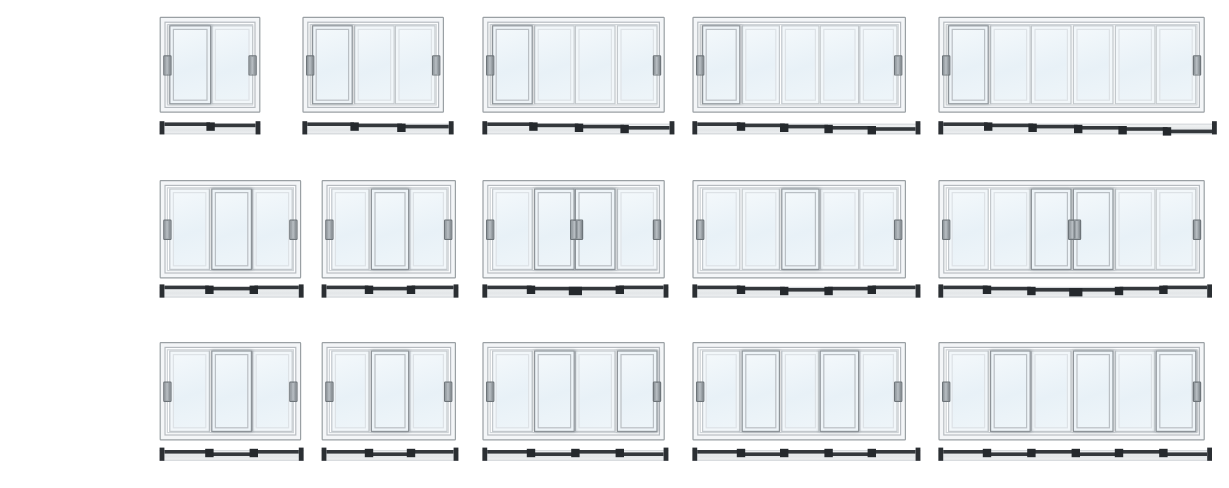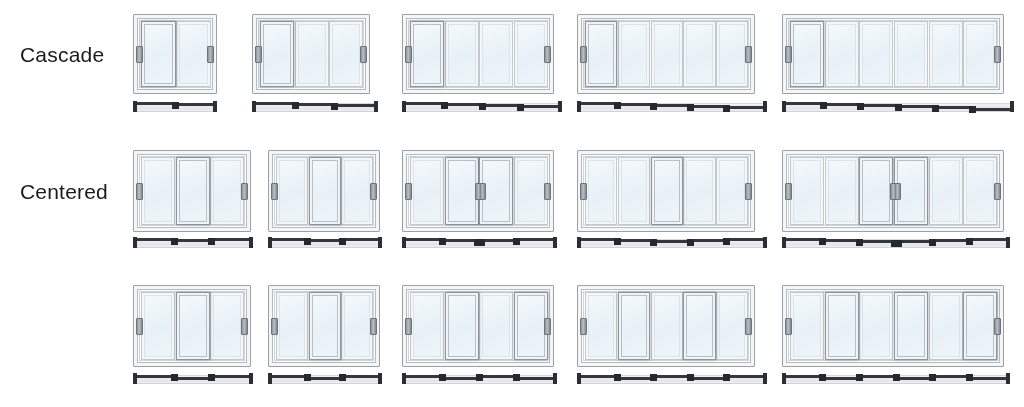--- a/index.html
+++ b/index.html
@@ -152,21 +152,20 @@
     height: 7px;
     background: #25292d;
     z-index: 5;
   }
   .pnode.wide { width: 11px; }
 </style>
 </head>
 <body>
 
 <div id="sheet">
-    <div class="row-label" style="left: 20px; top: 43px;">Cascade</div>
     <div class="config" title="2 panel cascade" style="left: 133px; top: 14px; width: 84px; height: 110px;">
       <div class="elev" style="width: 84px; height: 80px;">
         <div class="frame-in"></div>
         <div class="frame-in2"></div>
         <div class="panel front" style="left: 7px; width: 34.5px;">
           <i></i>
         </div>
         <div class="panel fixed" style="left: 42px; width: 34.5px;">
           <i></i>
         </div>
@@ -313,21 +312,20 @@
       <div class="pnode" style="left: 37.8333px; top: 1.6px;"></div>
       <div class="pbar" style="left: 78.6667px; width: 37.3333px; top: 4.2px;"></div>
       <div class="pnode" style="left: 75.1667px; top: 2.7px;"></div>
       <div class="pbar" style="left: 116px; width: 37.3333px; top: 5.3px;"></div>
       <div class="pnode" style="left: 112.5px; top: 3.8px;"></div>
       <div class="pbar" style="left: 153.333px; width: 37.3333px; top: 6.4px;"></div>
       <div class="pnode" style="left: 149.833px; top: 4.9px;"></div>
       <div class="pbar" style="left: 190.667px; width: 37.3333px; top: 7.5px;"></div>
       <div class="pnode" style="left: 187.167px; top: 6px;"></div>
     </div>
-    <div class="row-label" style="left: 20px; top: 180px;">Centered</div>
     <div class="config" title="3 panel centered" style="left: 133px; top: 150px; width: 120px; height: 112px;">
       <div class="elev" style="width: 118px; height: 82px;">
         <div class="frame-in"></div>
         <div class="frame-in2"></div>
         <div class="panel fixed" style="left: 7px; width: 34.1667px;">
           <i></i>
         </div>
         <div class="panel front" style="left: 41.6667px; width: 34.1667px;">
           <i></i>
         </div>

